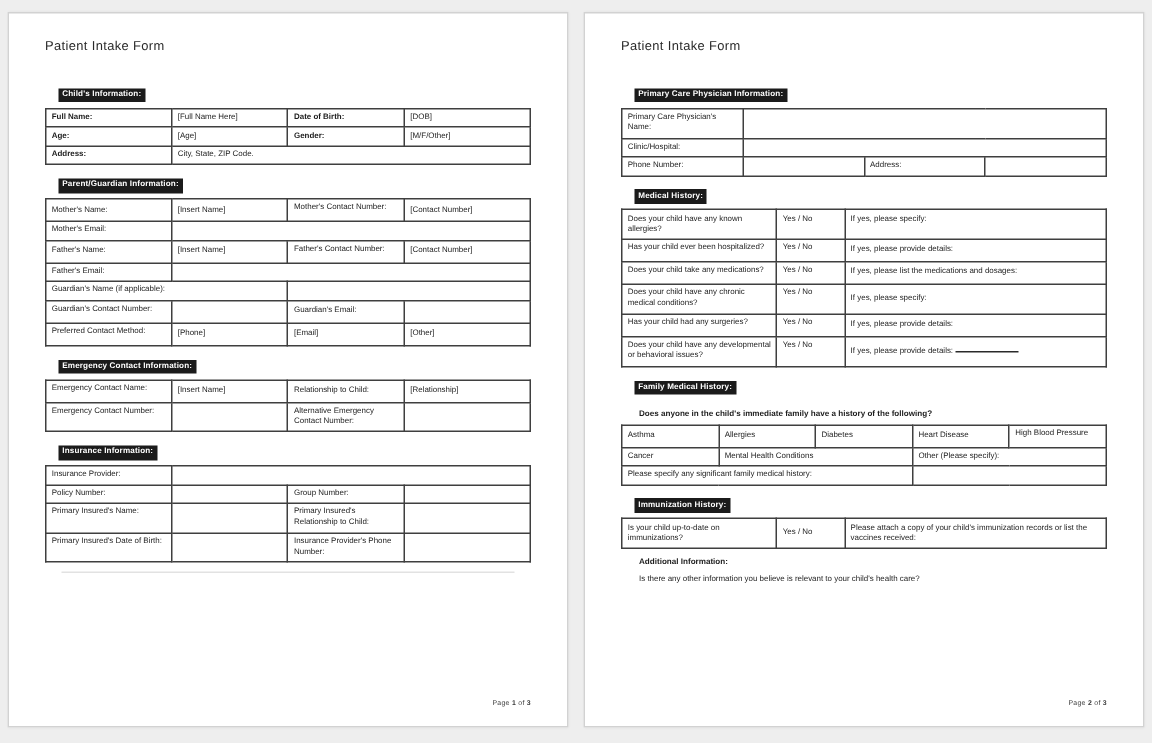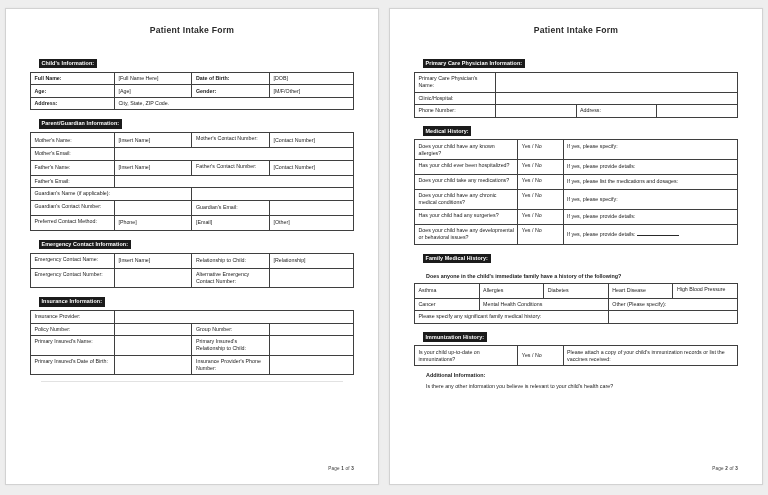--- a/index.html
+++ b/index.html
@@ -24,23 +24,22 @@
     border: 1px solid #d2d2d2;
     box-shadow: 0 0 2px rgba(0,0,0,0.06);
     overflow: hidden;
   }
   .page-inner {
     padding: 16px 24px 0 24px;
     height: 100%;
     position: relative;
   }
   .doc-title {
-    text-align: center;
     font-size: 8.6px;
-    font-weight: bold;
+    font-weight: normal;
     color: #2a2a2a;
     letter-spacing: .25px;
     margin-bottom: 16px;
   }
   .sec-head {
     display: inline-block;
     background: #1b1b1b;
     color: #ffffff;
     font-size: 5.4px;
     font-weight: bold;

